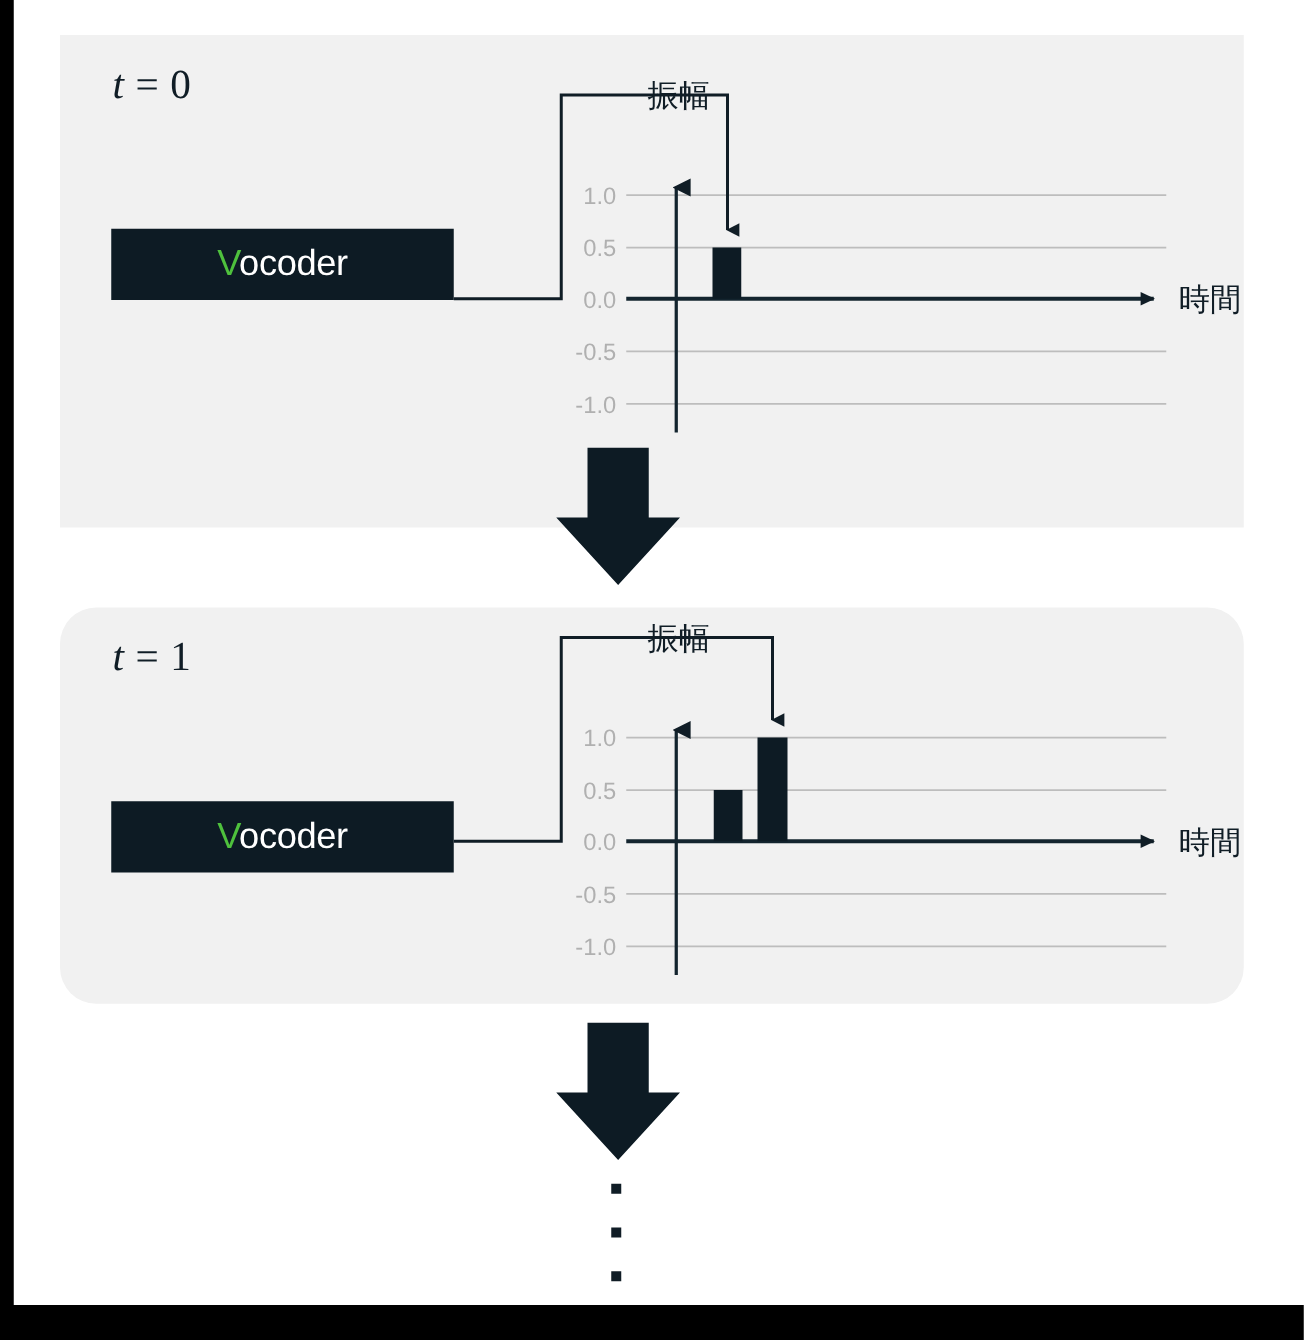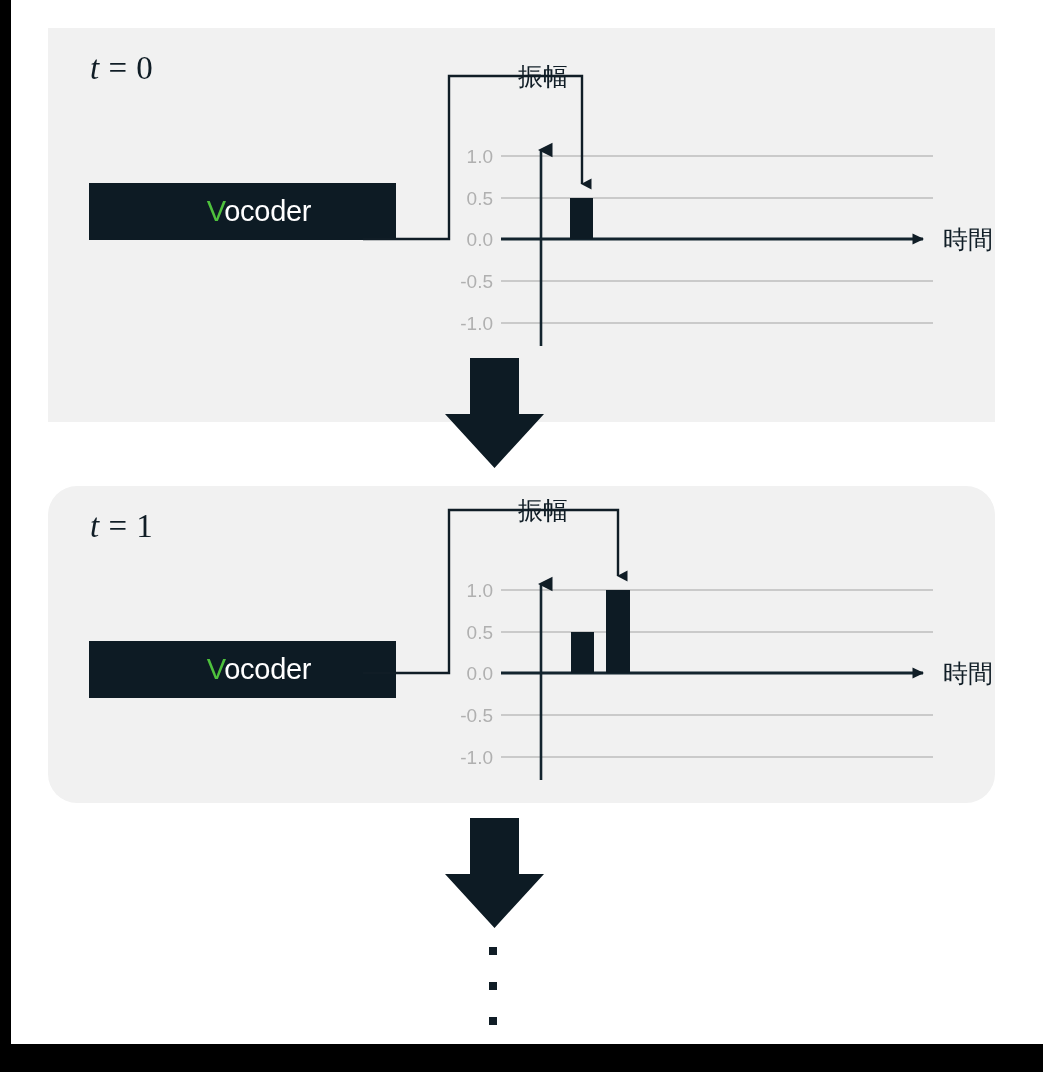--- a/index.html
+++ b/index.html
@@ -61,21 +61,20 @@
   .vocoder-box {
     position: absolute;
     left: 41px;
     top: 155px;
     width: 274px;
     height: 57px;
     background: #0d1b24;
     display: flex;
     align-items: center;
     justify-content: center;
-    padding-left: 33px;
   }
   .vocoder-text {
     font-family: "Liberation Sans", sans-serif;
     font-size: 29px;
     color: #ffffff;
     letter-spacing: -0.3px;
     line-height: 1;
   }
   .vocoder-text .v-initial {
     color: #4ec13d;

